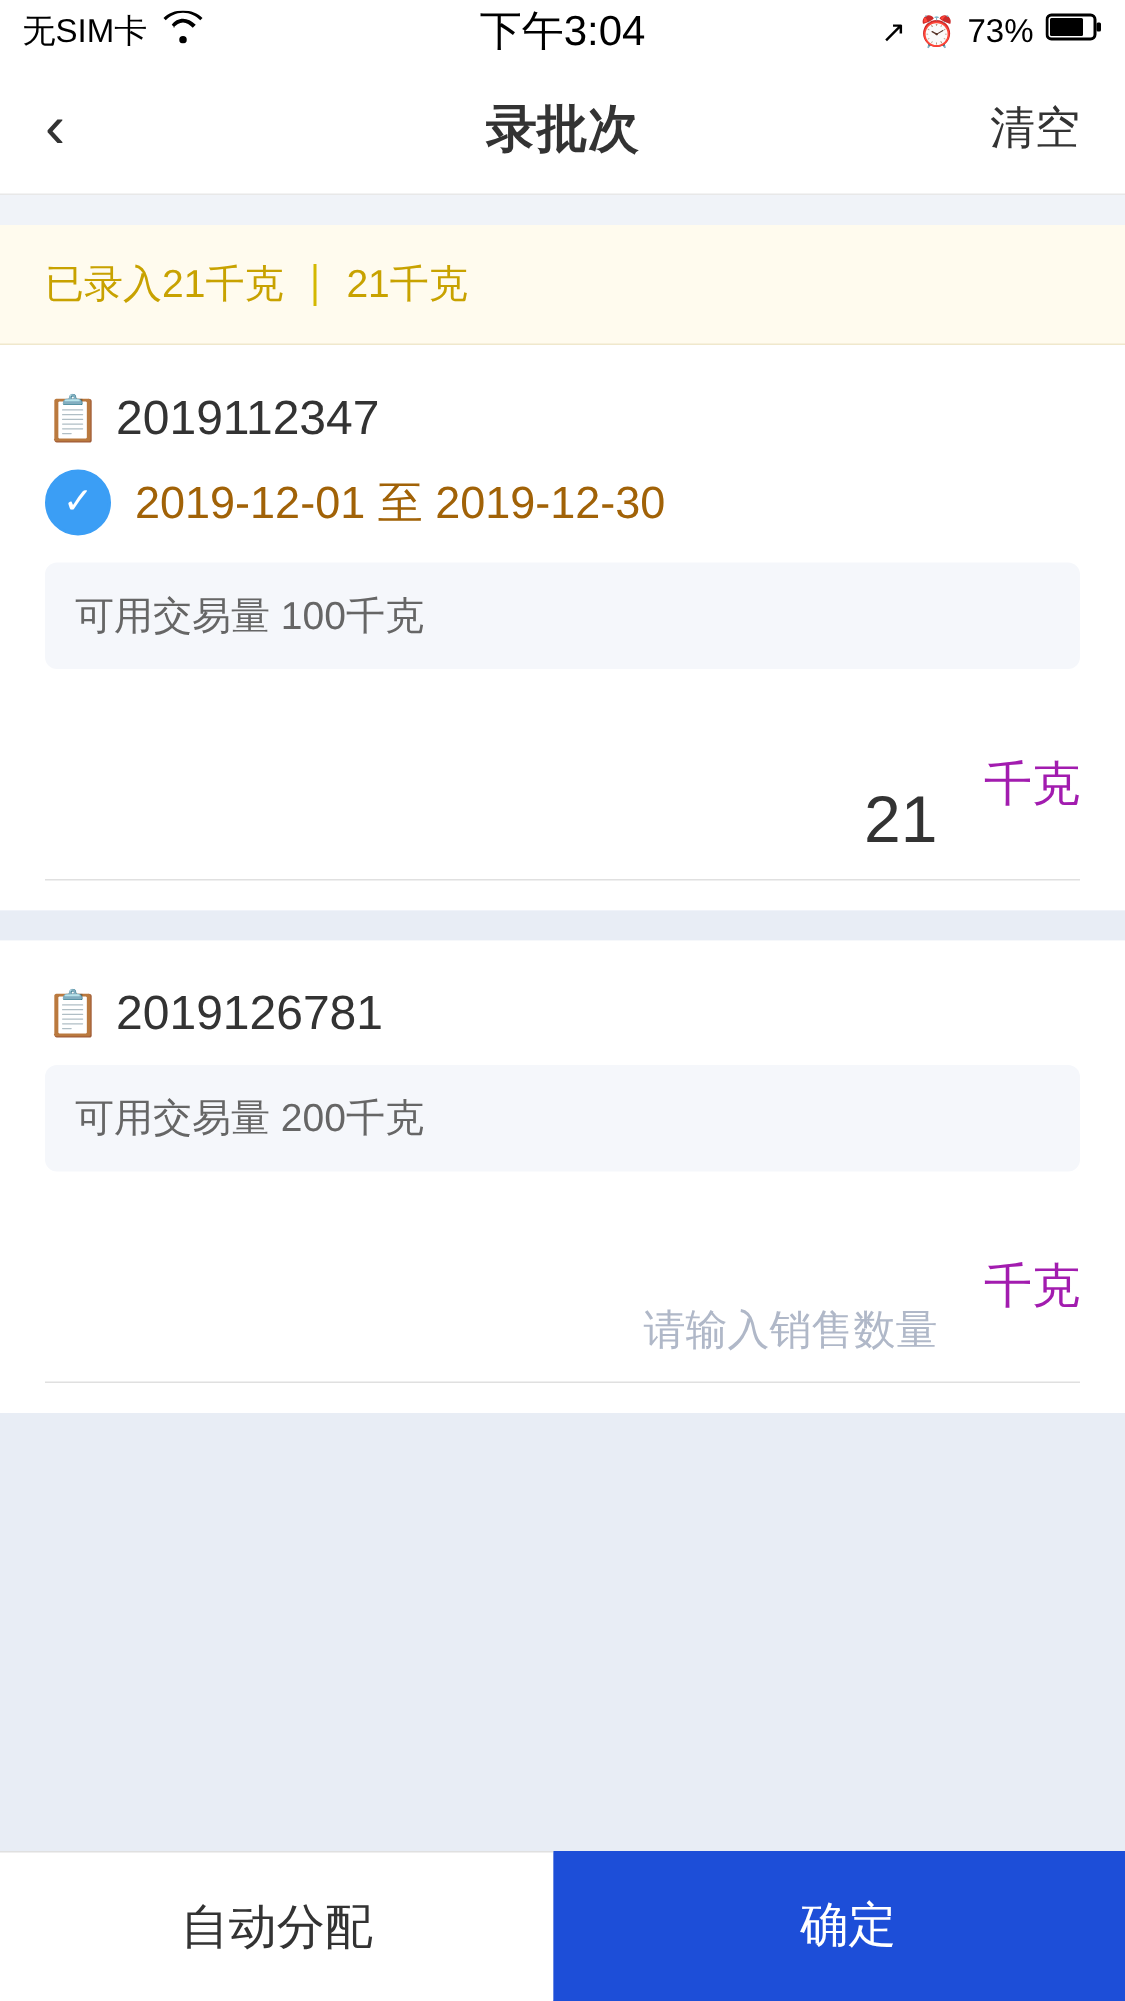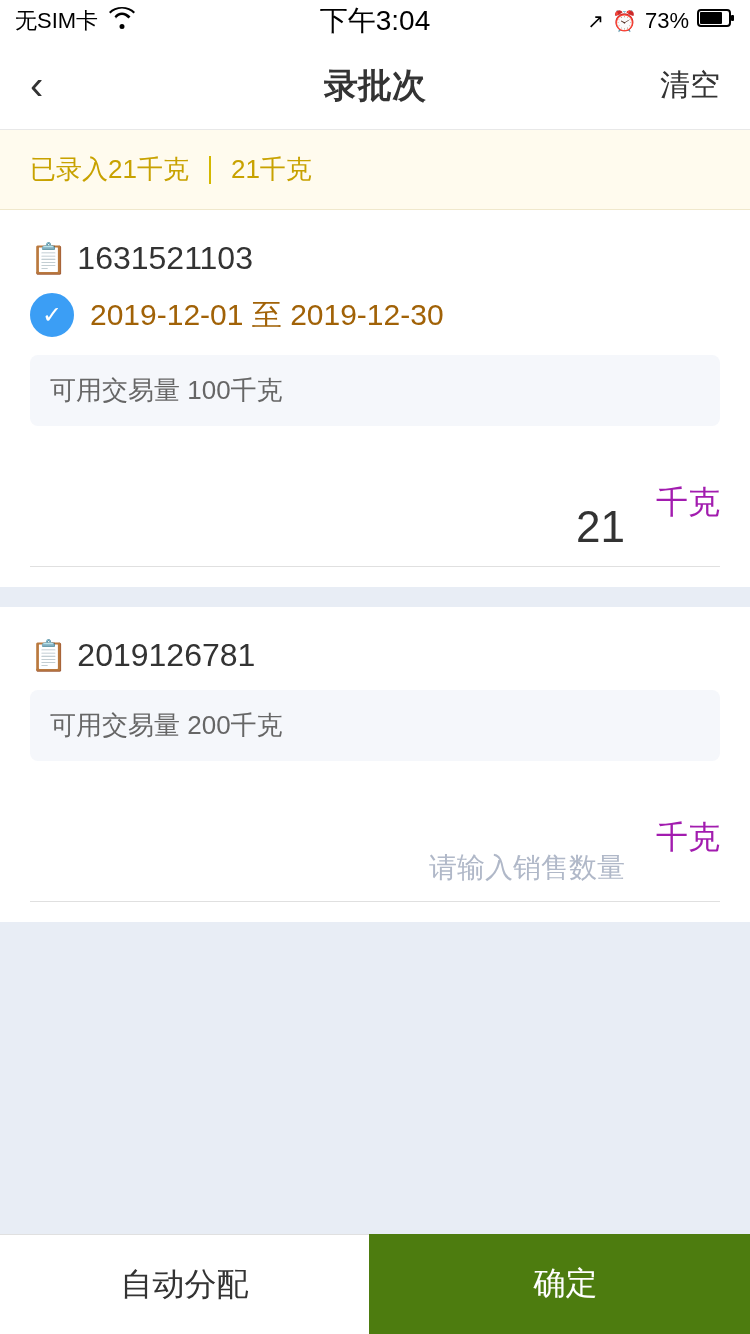--- a/index.html
+++ b/index.html
@@ -74,20 +74,21 @@
 
     
     .summary-bar {
       width: 750px;
       background: #fffbee;
       padding: 22px 30px;
       display: flex;
       align-items: center;
       gap: 0;
       border-bottom: 1px solid #f0e8cc;
+      margin-top: 20px;
     }
     .summary-text {
       font-size: 26px;
       color: #c8a200;
     }
     .summary-divider {
       width: 2px;
       height: 28px;
       background: #d4b800;
       margin: 0 20px;
@@ -216,21 +217,21 @@
       flex: 1;
       background: #fff;
       border: none;
       font-size: 32px;
       color: #333;
       cursor: pointer;
       border-top: 1px solid #e0e0e0;
     }
     .btn-confirm {
       flex: 1;
-      background: #4d7c0f;
+      background: #1d4ed8;
       border: none;
       font-size: 32px;
       color: #fff;
       cursor: pointer;
       padding-left: 12px;
     }
 
     .content-wrapper {
       padding-bottom: 100px;
     }
@@ -274,21 +275,21 @@
   <span class="summary-text">已录入21千克</span>
   <div class="summary-divider"></div>
   <span class="summary-text">21千克</span>
 </div>
 
 <div class="content-wrapper">
 
   <div class="batch-card">
     <div class="batch-header">
       <span class="batch-id-icon">📋</span>
-      <span class="batch-id">1631521103</span>
+      <span class="batch-id">2019112347</span>
     </div>
     <div class="batch-date-row">
       <div class="radio-circle checked">
         <span class="radio-check">✓</span>
       </div>
       <span class="batch-date">2019-12-01 至 2019-12-30</span>
     </div>
     <div class="batch-available">可用交易量 100千克</div>
     <div class="batch-input-row">
       <input class="batch-input has-value" type="number" value="21" style="">

